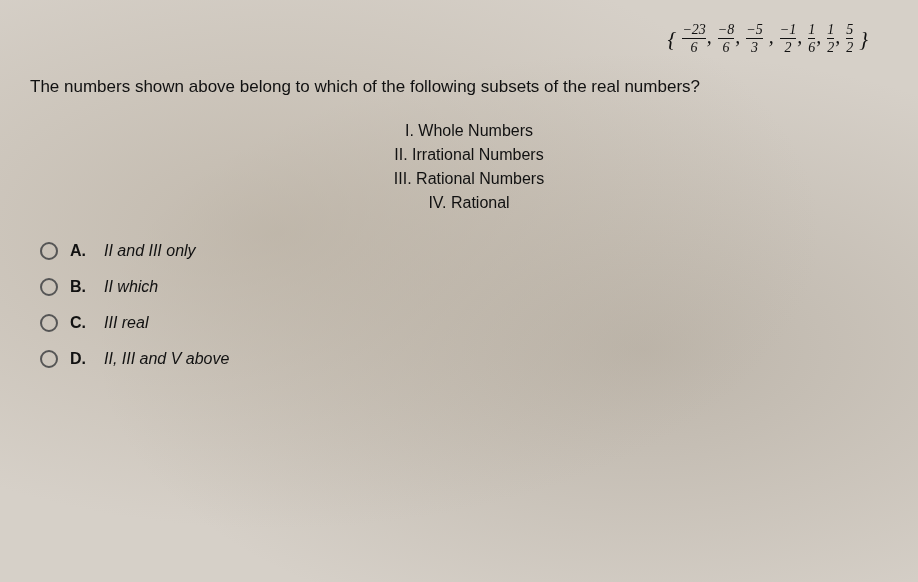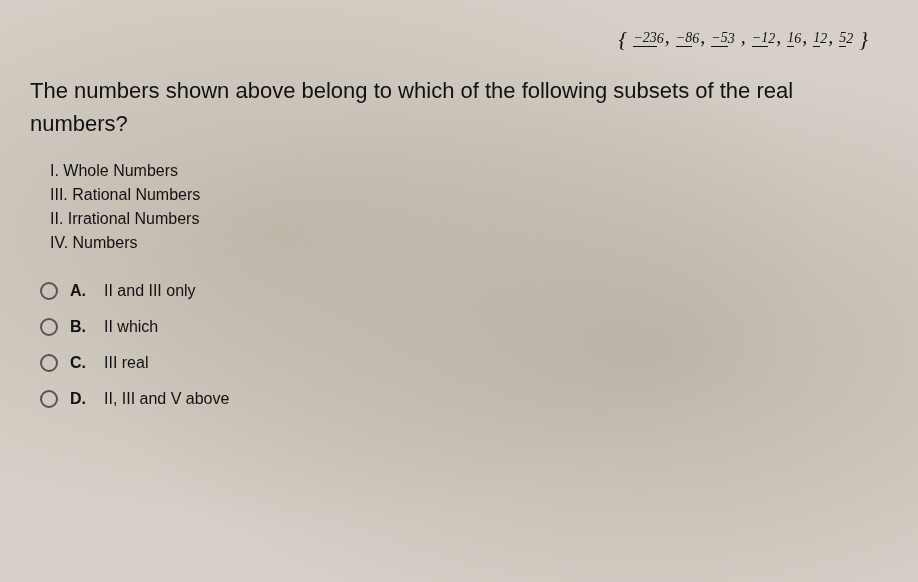--- a/index.html
+++ b/index.html
@@ -24,20 +24,21 @@
       text-align: right;
       font-size: 20px;
       margin-bottom: 18px;
       font-style: italic;
       padding-right: 20px;
       line-height: 1.6;
     }
 
     .set-notation .frac {
       display: inline-flex;
+      flex-direction: column;
       align-items: center;
       vertical-align: middle;
       font-size: 14px;
       line-height: 1.1;
       margin: 0 1px;
     }
 
     .set-notation .frac .num {
       border-bottom: 1px solid #111;
       padding-bottom: 1px;
@@ -46,30 +47,31 @@
     .set-notation .frac .den {
       padding-top: 1px;
     }
 
     .set-brace {
       font-size: 22px;
       vertical-align: middle;
     }
 
     .question {
-      font-size: 22px;
+      font-size: 17px;
       margin-bottom: 22px;
       line-height: 1.5;
       font-family: Arial, sans-serif;
     }
 
     .subsets-list {
       list-style: none;
       margin-bottom: 30px;
       margin-left: 20px;
+      text-align: center;
     }
 
     .subsets-list li {
       font-size: 16px;
       margin-bottom: 6px;
       font-family: Arial, sans-serif;
     }
 
     .options {
       list-style: none;
@@ -96,20 +98,21 @@
       cursor: pointer;
     }
 
     .option-label {
       font-weight: bold;
       min-width: 22px;
     }
 
     .option-text {
       font-weight: normal;
+      font-style: italic;
     }
   </style>
 </head>
 <body>
 
 <div class="set-notation">
   <span class="set-brace">{</span>
   <span class="frac">
     <span class="num">−23</span>
     <span class="den">6</span>
@@ -142,27 +145,27 @@
   <span class="set-brace">}</span>
 </div>
 
 <p class="question">The numbers shown above belong to which of the following subsets of the real numbers?</p>
 
 <ul class="subsets-list">
   <li>
     <span>I.</span>&nbsp;<span>Whole Numbers</span>
   </li>
   <li>
+    <span>II.</span>&nbsp;<span>Irrational Numbers</span>
+  </li>
+  <li>
     <span>III.</span>&nbsp;<span>Rational Numbers</span>
   </li>
   <li>
-    <span>II.</span>&nbsp;<span>Irrational Numbers</span>
-  </li>
-  <li>
-    <span>IV.</span>&nbsp;<span>Numbers</span>
+    <span>IV.</span>&nbsp;<span>Rational</span>
   </li>
 </ul>
 
 <ul class="options">
   <li>
     <span class="radio-circle"></span>
     <span class="option-label">A.</span>
     <span class="option-text">II and III only</span>
   </li>
   <li>

